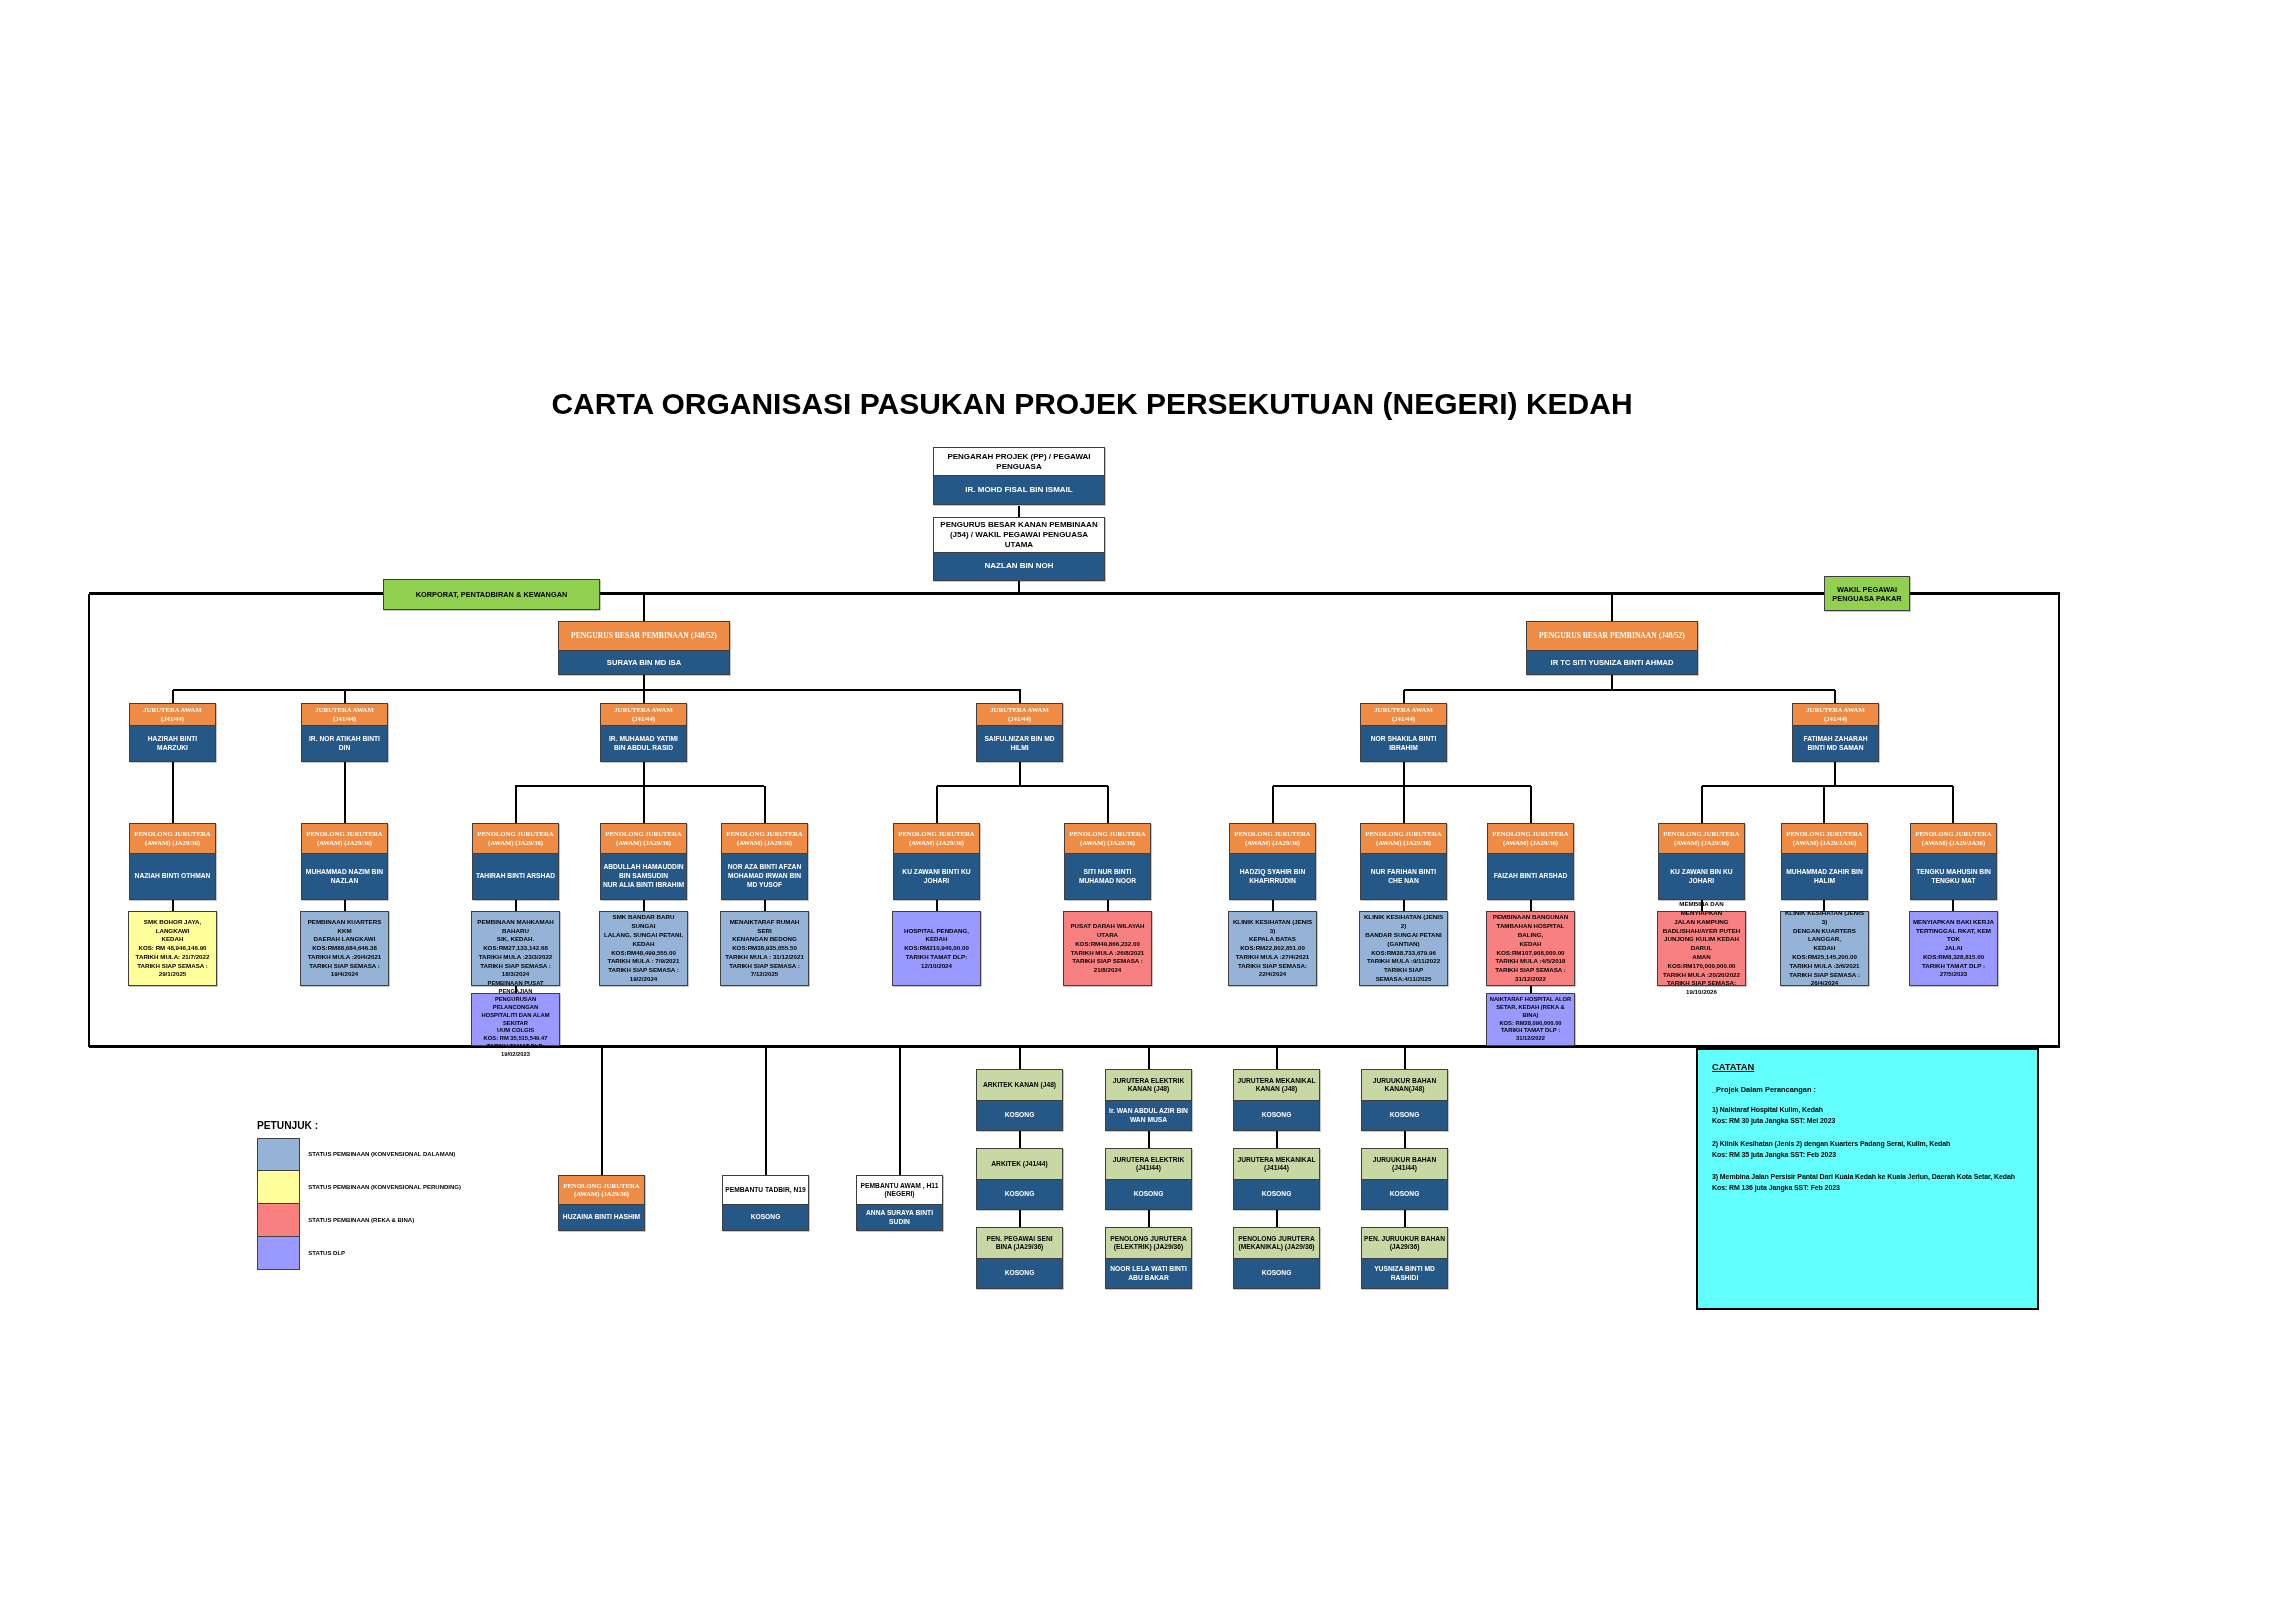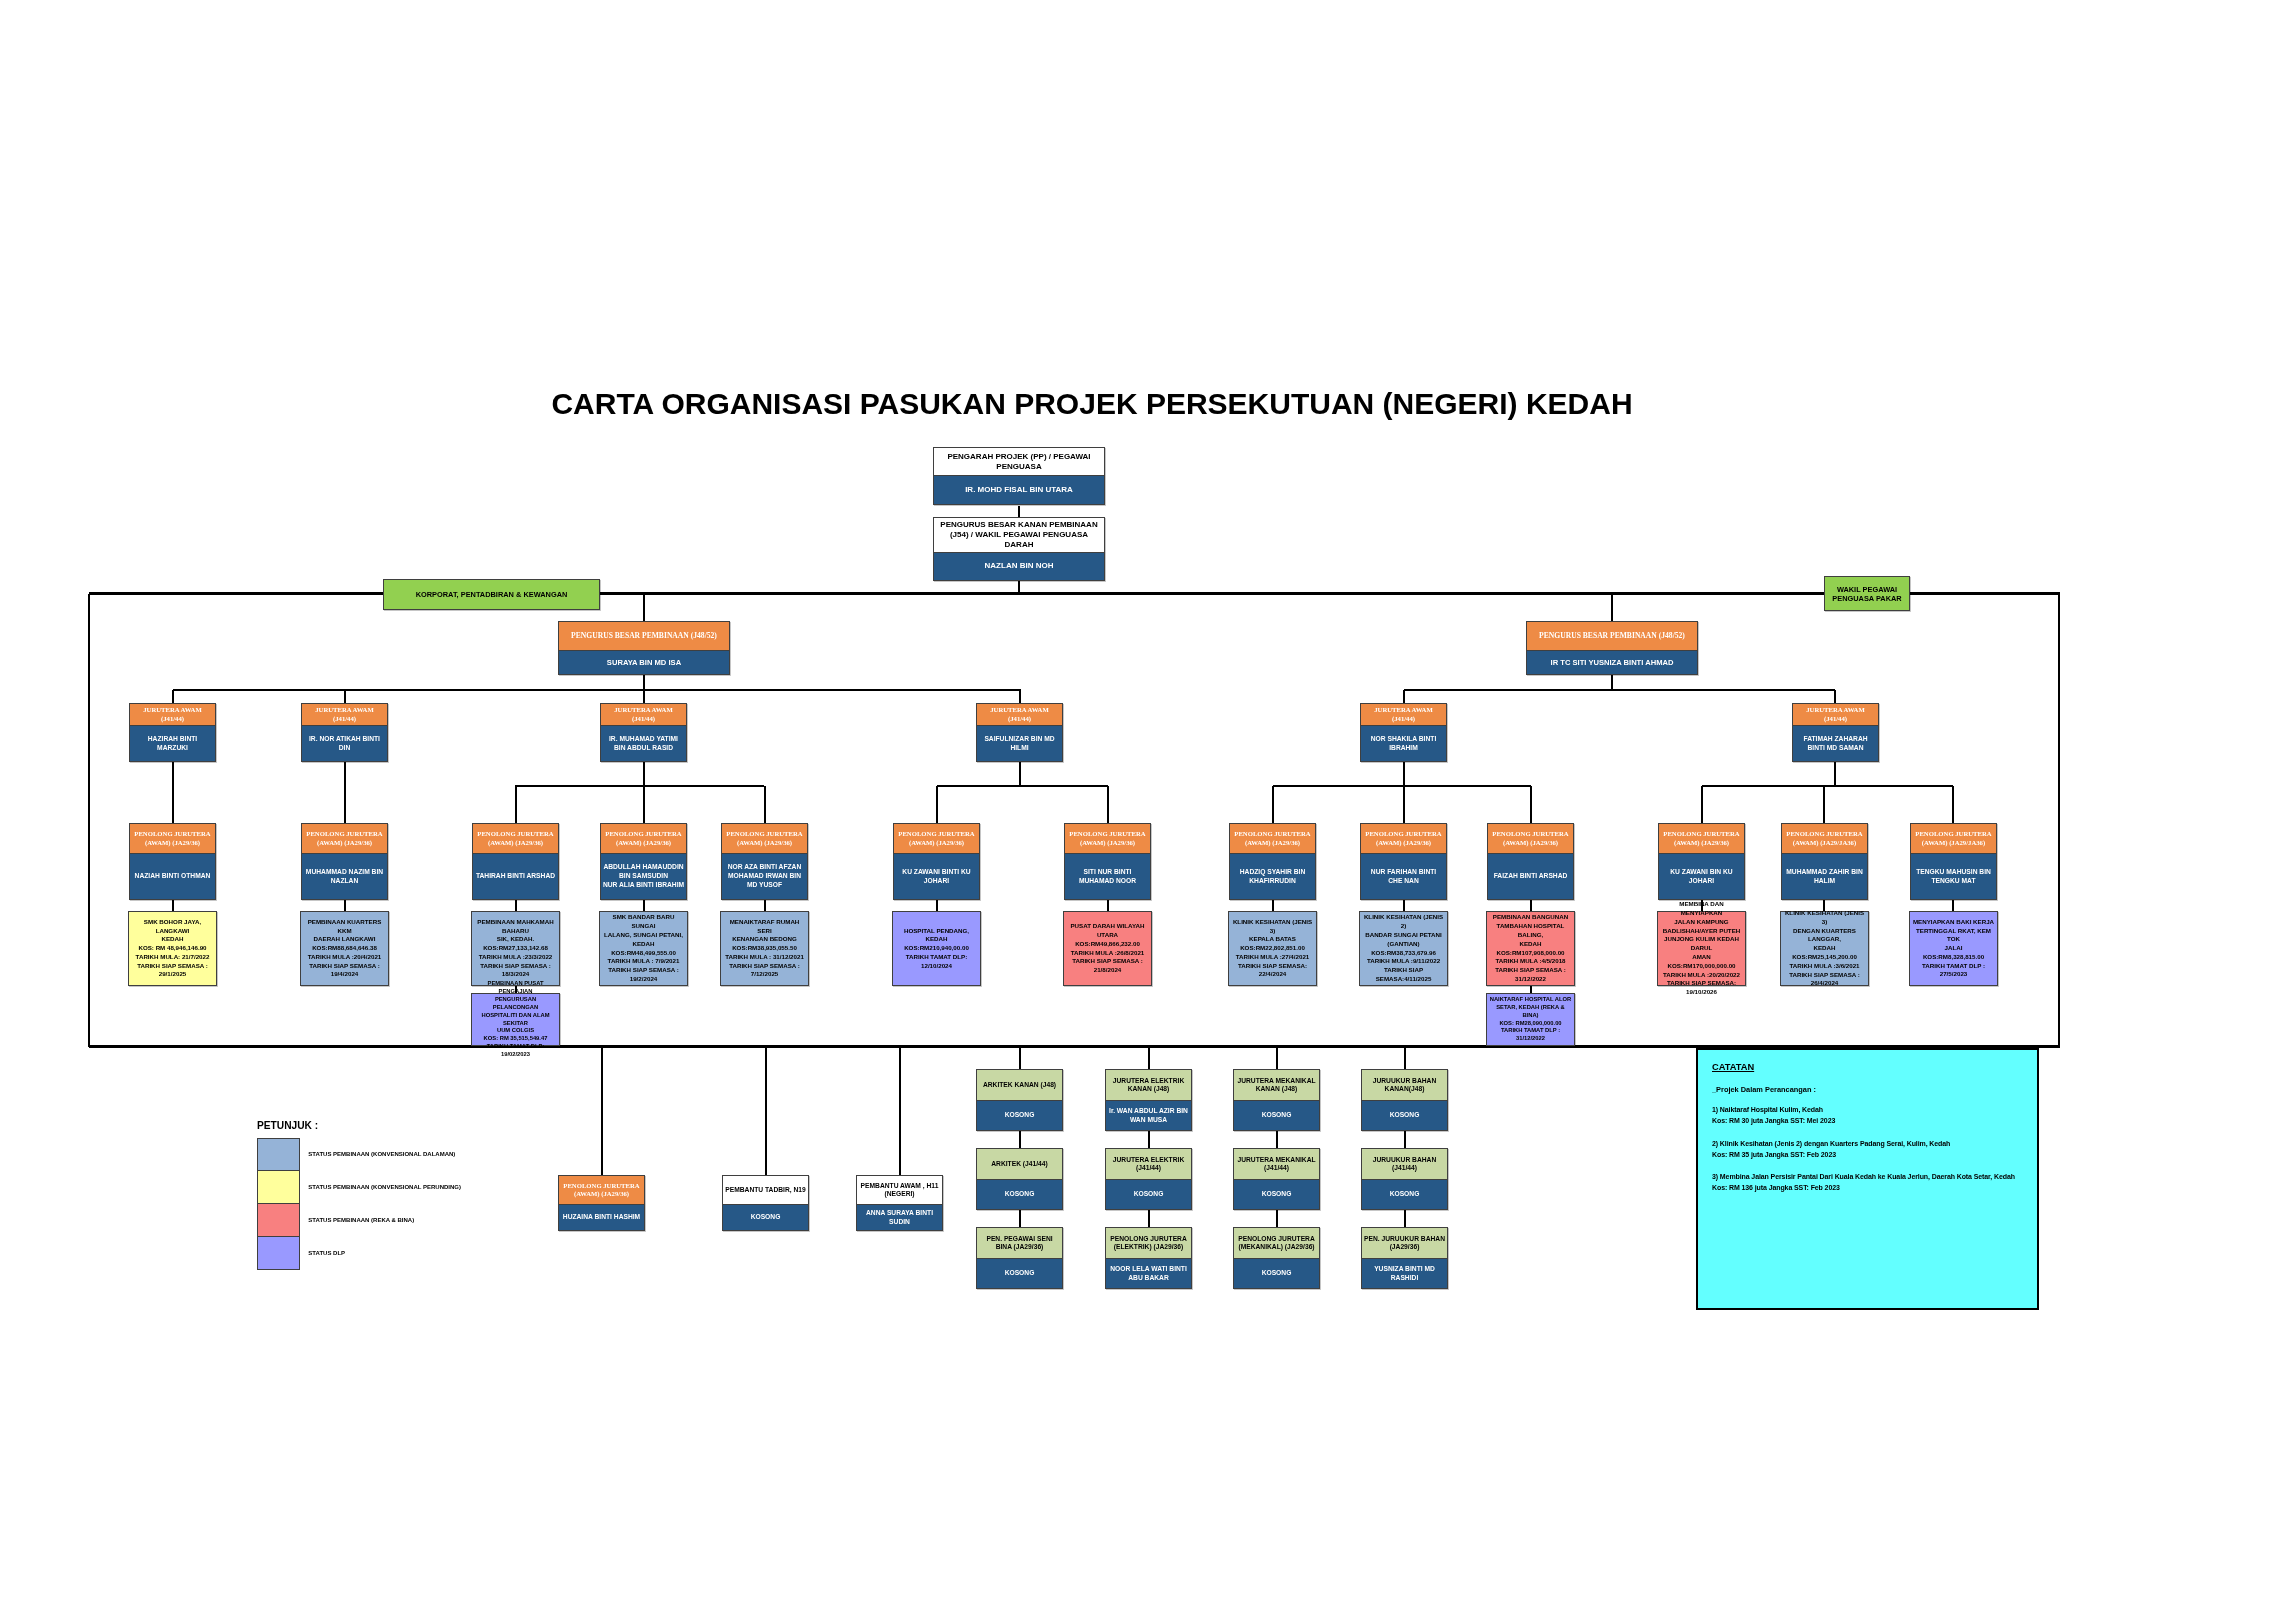--- a/index.html
+++ b/index.html
@@ -106,25 +106,25 @@
       <div class="ln" style="left: 1276px; top: 1166px; width: 1.9px; height: 17.6px;"></div>
       <div class="ln" style="left: 1404px; top: 1003px; width: 1.9px; height: 23px;"></div>
       <div class="ln" style="left: 1404px; top: 1087px; width: 1.9px; height: 17.6px;"></div>
       <div class="ln" style="left: 1404px; top: 1166px; width: 1.9px; height: 17.6px;"></div>
     </div>
 
   <div id="chart-title">CARTA ORGANISASI PASUKAN PROJEK PERSEKUTUAN (NEGERI) KEDAH</div>
 
   <div class="duo" id="box-a" style="left:933px;top:403px;width:172px;height:58px;justify-content:space-between;">
     <div class="hd white" style="height:28px;">PENGARAH PROJEK (PP) / PEGAWAI PENGUASA</div>
-    <div class="nm">IR. MOHD FISAL BIN UTARA</div>
+    <div class="nm">IR. MOHD FISAL BIN ISMAIL</div>
   </div>
 
   <div class="duo" id="box-b" style="left:933px;top:473px;width:172px;height:64px;">
-    <div class="hd white" style="height:35px;">PENGURUS BESAR KANAN PEMBINAAN (J54) / WAKIL PEGAWAI PENGUASA DARAH</div>
+    <div class="hd white" style="height:35px;">PENGURUS BESAR KANAN PEMBINAAN (J54) / WAKIL PEGAWAI PENGUASA UTAMA</div>
     <div class="nm">NAZLAN BIN NOH</div>
   </div>
 
   <div class="unit" id="unit-left" style="left:383px;top:535px;width:217px;height:30.5px;">KORPORAT, PENTADBIRAN &amp; KEWANGAN</div>
   <div class="unit" id="unit-right" style="left:1824px;top:532px;width:86px;height:35px;">WAKIL PEGAWAI PENGUASA PAKAR</div>
 
   <div id="legend">
     <div class="lg-title">PETUNJUK :</div>
     <div id="legend-rows">
         <div class="lg-row">

